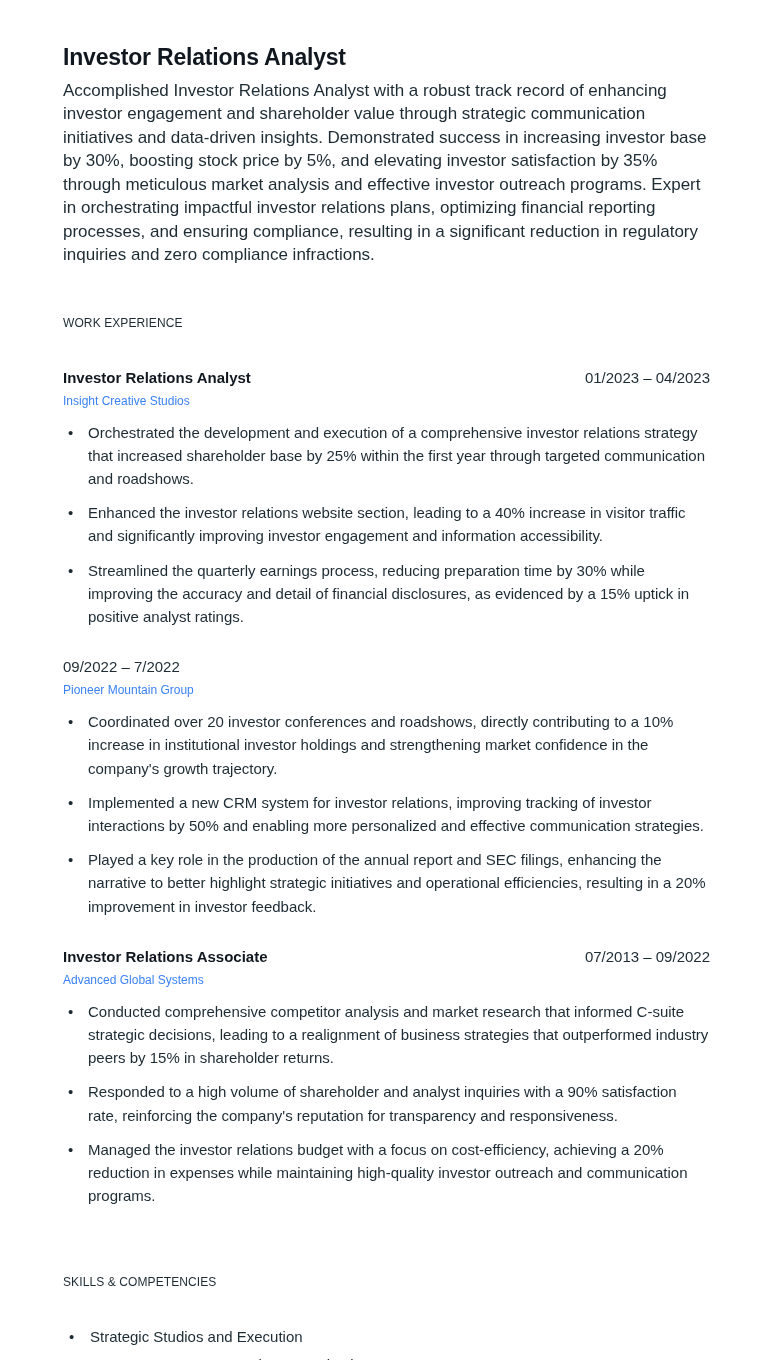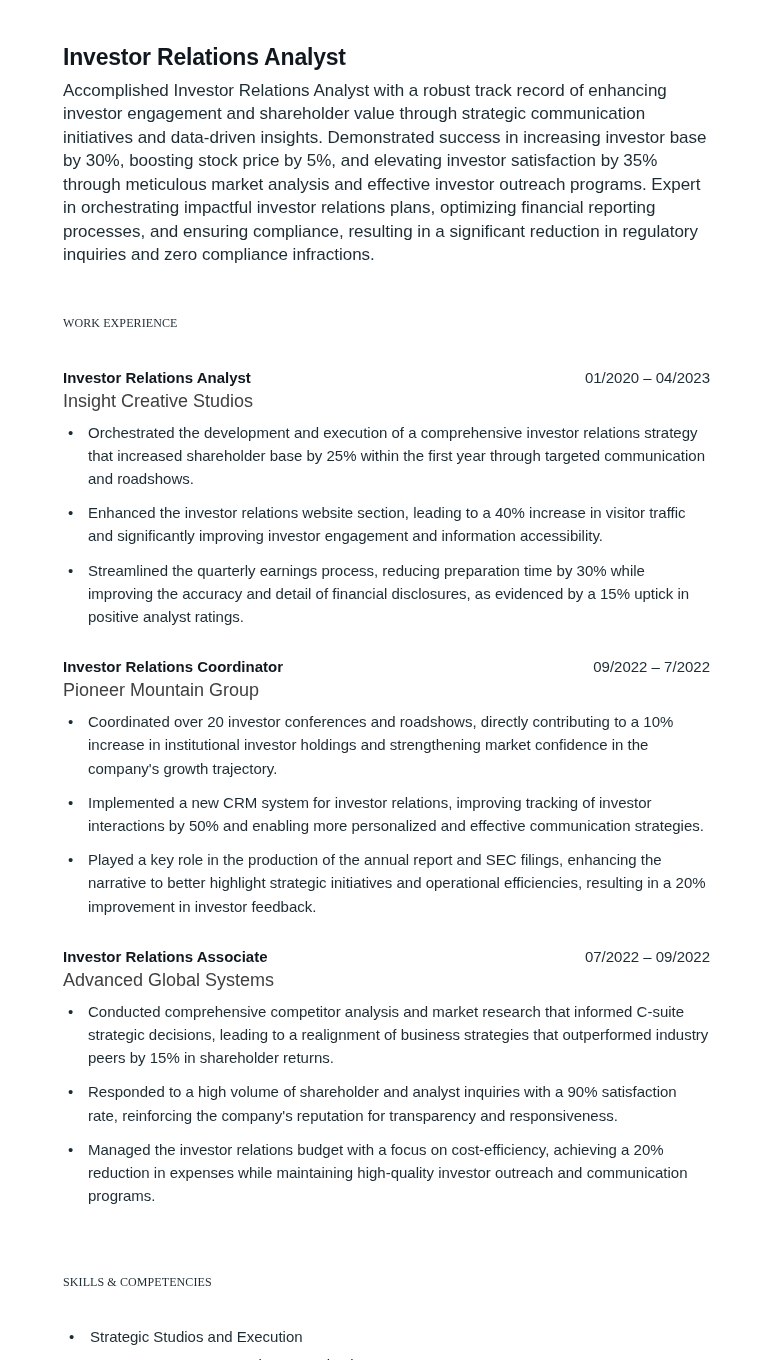--- a/index.html
+++ b/index.html
@@ -46,21 +46,20 @@
     margin-top: 0;
   }
   .section-title {
     font-size: 12px;
     line-height: 16px;
     font-weight: normal;
     letter-spacing: 0.1px;
     color: #1d2b33;
     text-transform: uppercase;
     margin: 0;
-    font-family: Liberation Serif, serif;
   }
 
   .work-section { margin-top: 48px; }
   .skills-section { margin-top: 67px; }
 
   .entries { margin-top: 36px; }
 
   
   .job { margin-bottom: 28px; }
   .job:last-child { margin-bottom: 0; }
@@ -77,23 +76,23 @@
     line-height: 21px;
     color: #10171f;
   }
   .job-dates {
     font-size: 15px;
     line-height: 21px;
     color: #1d2b33;
     white-space: nowrap;
   }
   .job-company {
-    font-size: 18px;
+    font-size: 12px;
     line-height: 23px;
-    color: #404040;
+    color: #3b82f6;
     margin-top: 2px;
   }
 
   .bullets {
     list-style: none;
     margin: 8px 0 0 0;
     padding: 0;
   }
   .bullets li {
     position: relative;
@@ -145,45 +144,44 @@
   <h1 class="resume-title">Investor Relations Analyst</h1>
 
   <p class="summary">Accomplished Investor Relations Analyst with a robust track record of enhancing investor engagement and shareholder value through strategic communication initiatives and data-driven insights. Demonstrated success in increasing investor base by 30%, boosting stock price by 5%, and elevating investor satisfaction by 35% through meticulous market analysis and effective investor outreach programs. Expert in orchestrating impactful investor relations plans, optimizing financial reporting processes, and ensuring compliance, resulting in a significant reduction in regulatory inquiries and zero compliance infractions.</p>
 
   <div class="section work-section">
     <h2 class="section-title">WORK EXPERIENCE</h2>
     <div class="entries" id="jobs-container">
         <div class="job">
           <div class="job-head">
             <div class="job-title">Investor Relations Analyst</div>
-            <div class="job-dates">01/2020 – 04/2023</div>
+            <div class="job-dates">01/2023 – 04/2023</div>
           </div>
           <div class="job-company">Insight Creative Studios</div>
           <ul class="bullets">
             <li><span class="bullet-dot">•</span><span>Orchestrated the development and execution of a comprehensive investor relations strategy that increased shareholder base by 25% within the first year through targeted communication and roadshows.</span></li>
             <li><span class="bullet-dot">•</span><span>Enhanced the investor relations website section, leading to a 40% increase in visitor traffic and significantly improving investor engagement and information accessibility.</span></li>
             <li><span class="bullet-dot">•</span><span>Streamlined the quarterly earnings process, reducing preparation time by 30% while improving the accuracy and detail of financial disclosures, as evidenced by a 15% uptick in positive analyst ratings.</span></li>
           </ul>
         </div>
         <div class="job">
           <div class="job-head">
-            <div class="job-title">Investor Relations Coordinator</div>
             <div class="job-dates">09/2022 – 7/2022</div>
           </div>
           <div class="job-company">Pioneer Mountain Group</div>
           <ul class="bullets">
             <li><span class="bullet-dot">•</span><span>Coordinated over 20 investor conferences and roadshows, directly contributing to a 10% increase in institutional investor holdings and strengthening market confidence in the company's growth trajectory.</span></li>
             <li><span class="bullet-dot">•</span><span>Implemented a new CRM system for investor relations, improving tracking of investor interactions by 50% and enabling more personalized and effective communication strategies.</span></li>
             <li><span class="bullet-dot">•</span><span>Played a key role in the production of the annual report and SEC filings, enhancing the narrative to better highlight strategic initiatives and operational efficiencies, resulting in a 20% improvement in investor feedback.</span></li>
           </ul>
         </div>
         <div class="job">
           <div class="job-head">
             <div class="job-title">Investor Relations Associate</div>
-            <div class="job-dates">07/2022 – 09/2022</div>
+            <div class="job-dates">07/2013 – 09/2022</div>
           </div>
           <div class="job-company">Advanced Global Systems</div>
           <ul class="bullets">
             <li><span class="bullet-dot">•</span><span>Conducted comprehensive competitor analysis and market research that informed C-suite strategic decisions, leading to a realignment of business strategies that outperformed industry peers by 15% in shareholder returns.</span></li>
             <li><span class="bullet-dot">•</span><span>Responded to a high volume of shareholder and analyst inquiries with a 90% satisfaction rate, reinforcing the company's reputation for transparency and responsiveness.</span></li>
             <li><span class="bullet-dot">•</span><span>Managed the investor relations budget with a focus on cost-efficiency, achieving a 20% reduction in expenses while maintaining high-quality investor outreach and communication programs.</span></li>
           </ul>
         </div>
       </div>
   </div>

